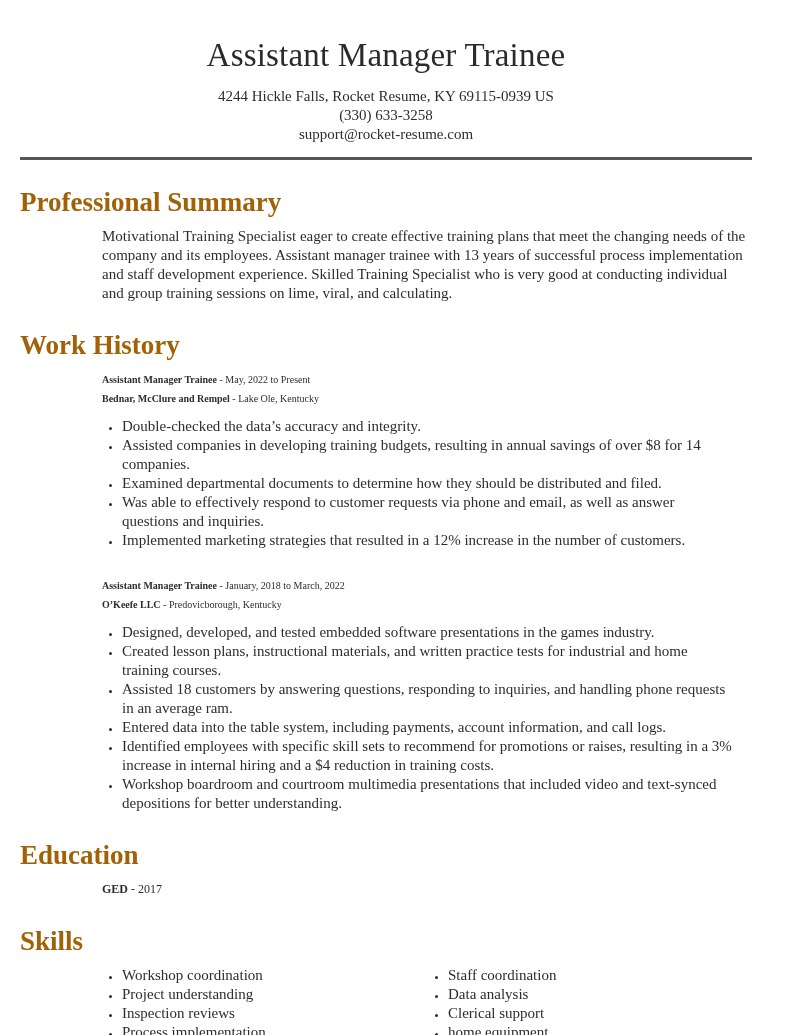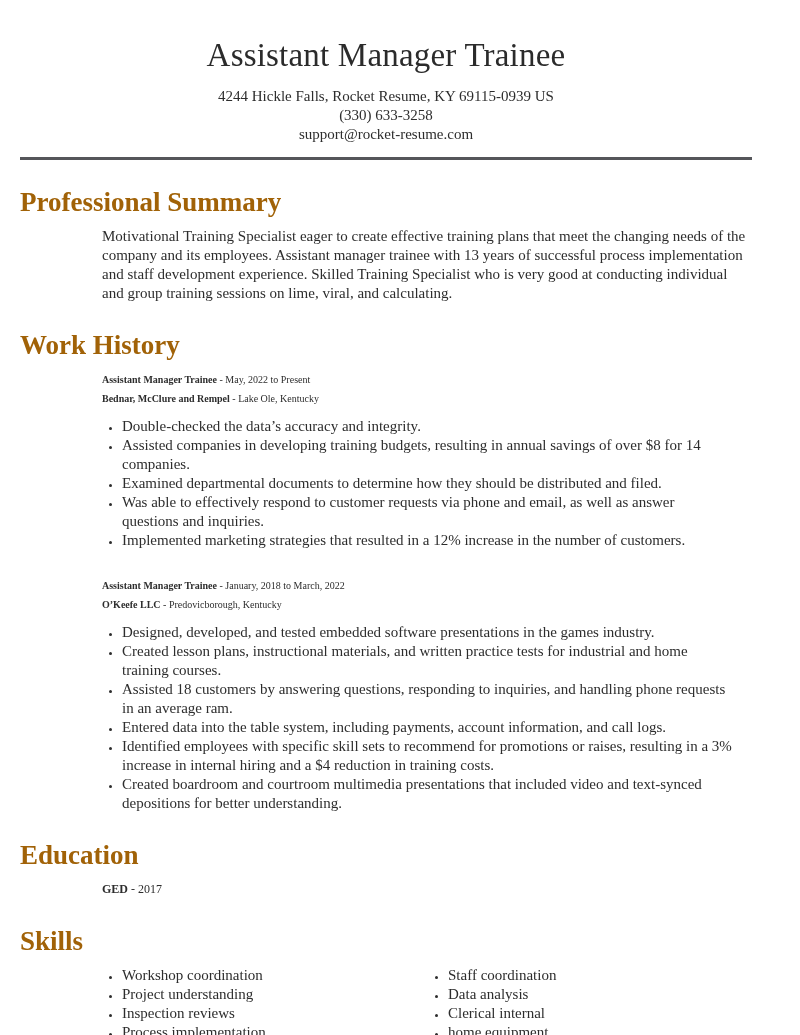--- a/index.html
+++ b/index.html
@@ -116,21 +116,21 @@
         </div>
         <div class="job-line">
           <span class="b">O’Keefe LLC</span><span> - </span><span>Predovicborough, Kentucky</span>
         </div>
         <ul class="bullets">
           <li>Designed, developed, and tested embedded software presentations in the games industry.</li>
           <li>Created lesson plans, instructional materials, and written practice tests for industrial and home training courses.</li>
           <li>Assisted 18 customers by answering questions, responding to inquiries, and handling phone requests in an average ram.</li>
           <li>Entered data into the table system, including payments, account information, and call logs.</li>
           <li>Identified employees with specific skill sets to recommend for promotions or raises, resulting in a 3% increase in internal hiring and a $4 reduction in training costs.</li>
-          <li>Created boardroom and courtroom multimedia presentations that included video and text-synced depositions for better understanding.</li>
+          <li>Workshop boardroom and courtroom multimedia presentations that included video and text-synced depositions for better understanding.</li>
         </ul>
       </div>
     </div>
   </section>
 
   <section>
     <h2 class="section-title">Education</h2>
     <div class="indent">
       <div class="edu-line">
         <span class="b">GED</span><span> - </span><span>2017</span>
@@ -146,20 +146,20 @@
           <li>Workshop coordination</li>
           <li>Project understanding</li>
           <li>Inspection reviews</li>
           <li>Process implementation</li>
         </ul>
       </div>
       <div class="skills-col-2">
         <ul class="plain-list">
           <li>Staff coordination</li>
           <li>Data analysis</li>
-          <li>Clerical internal</li>
+          <li>Clerical support</li>
           <li>home equipment</li>
         </ul>
       </div>
     </div>
   </section>
 
 </div>
 
 </body></html>

